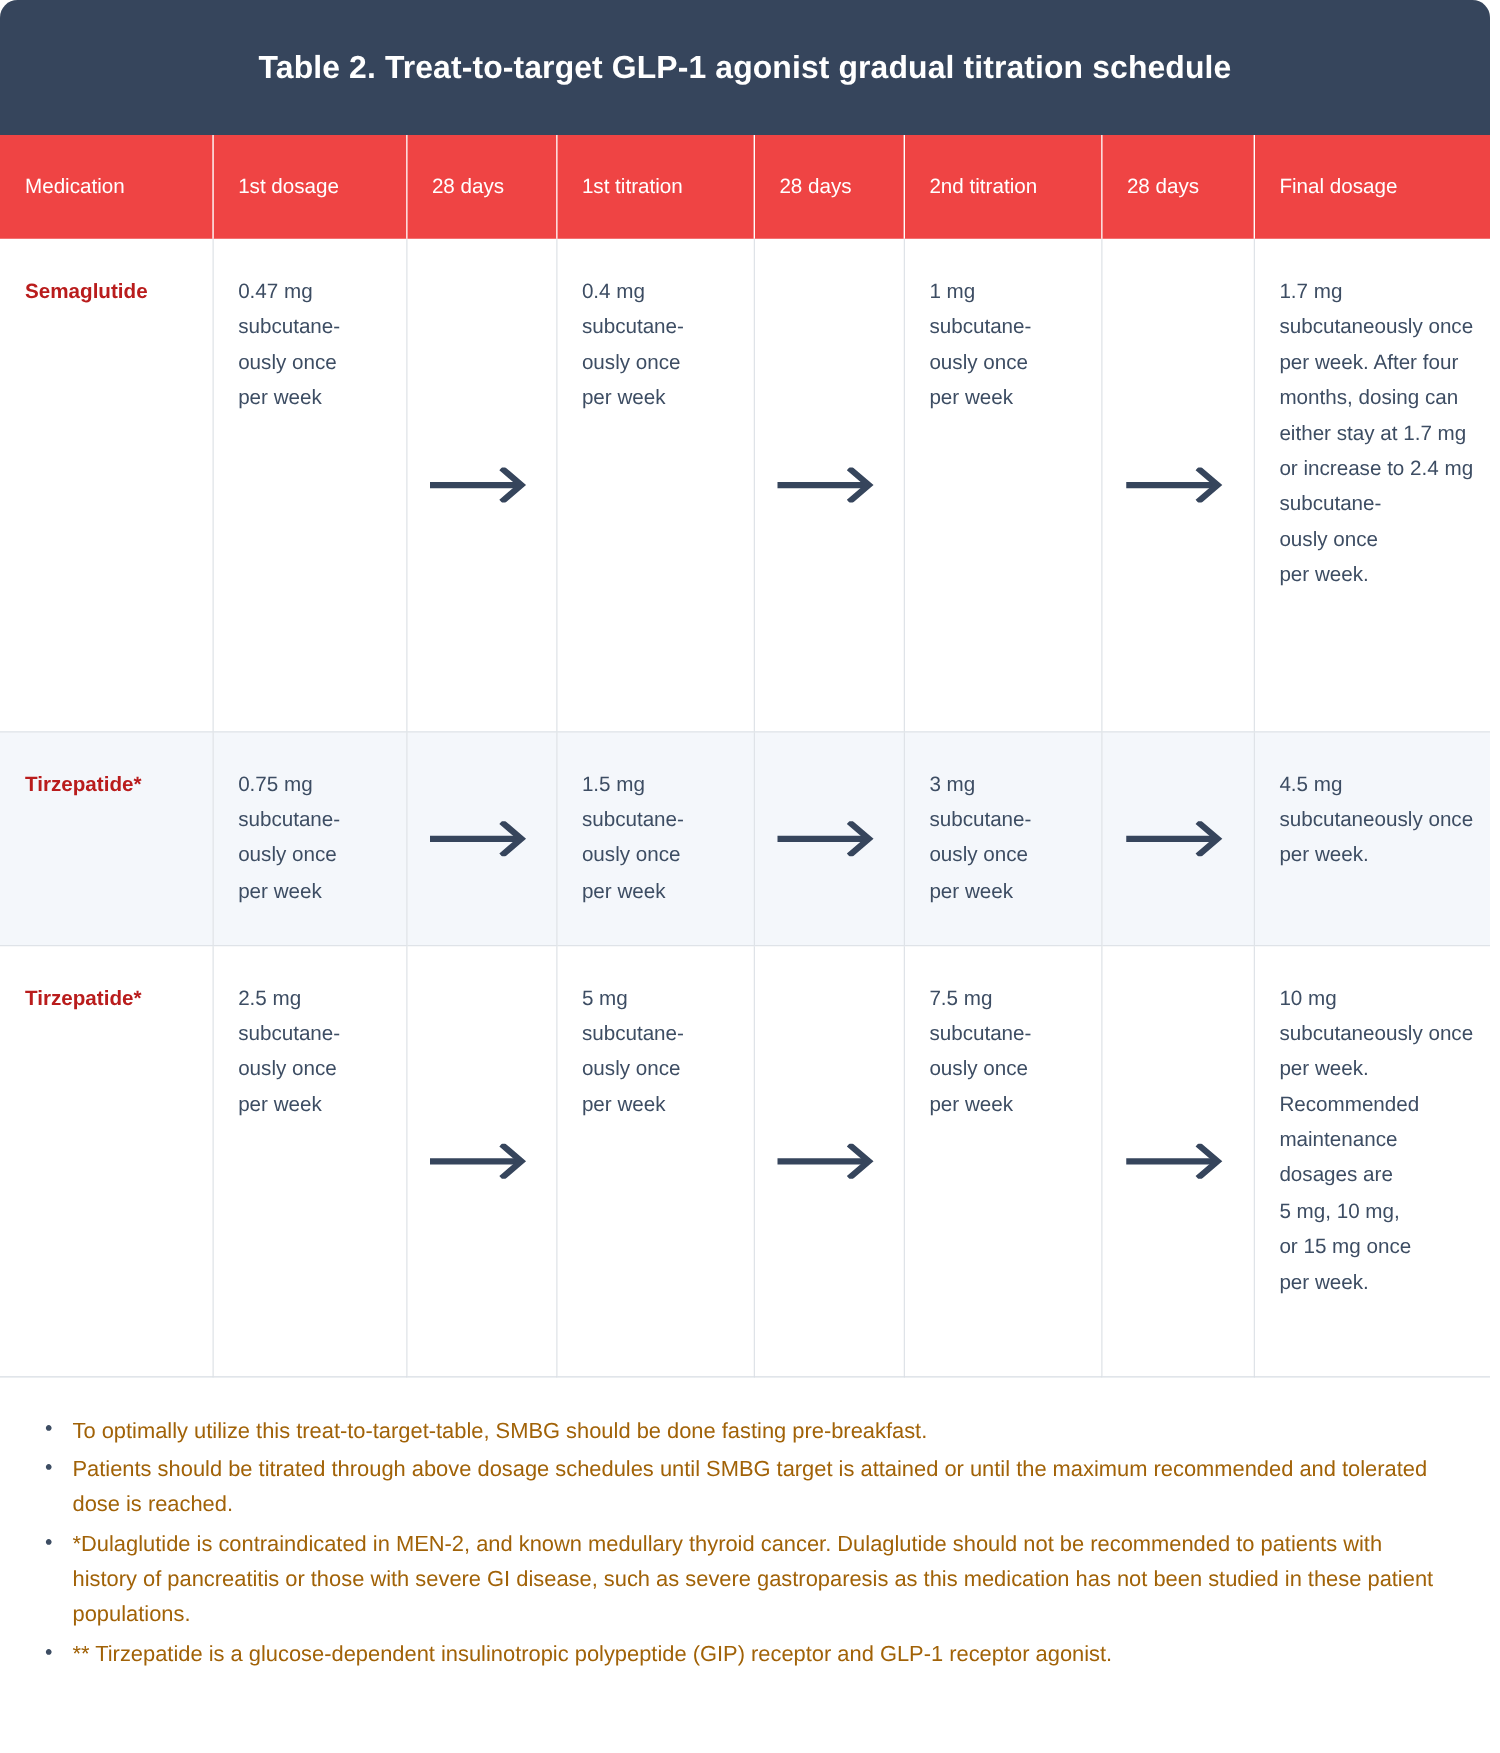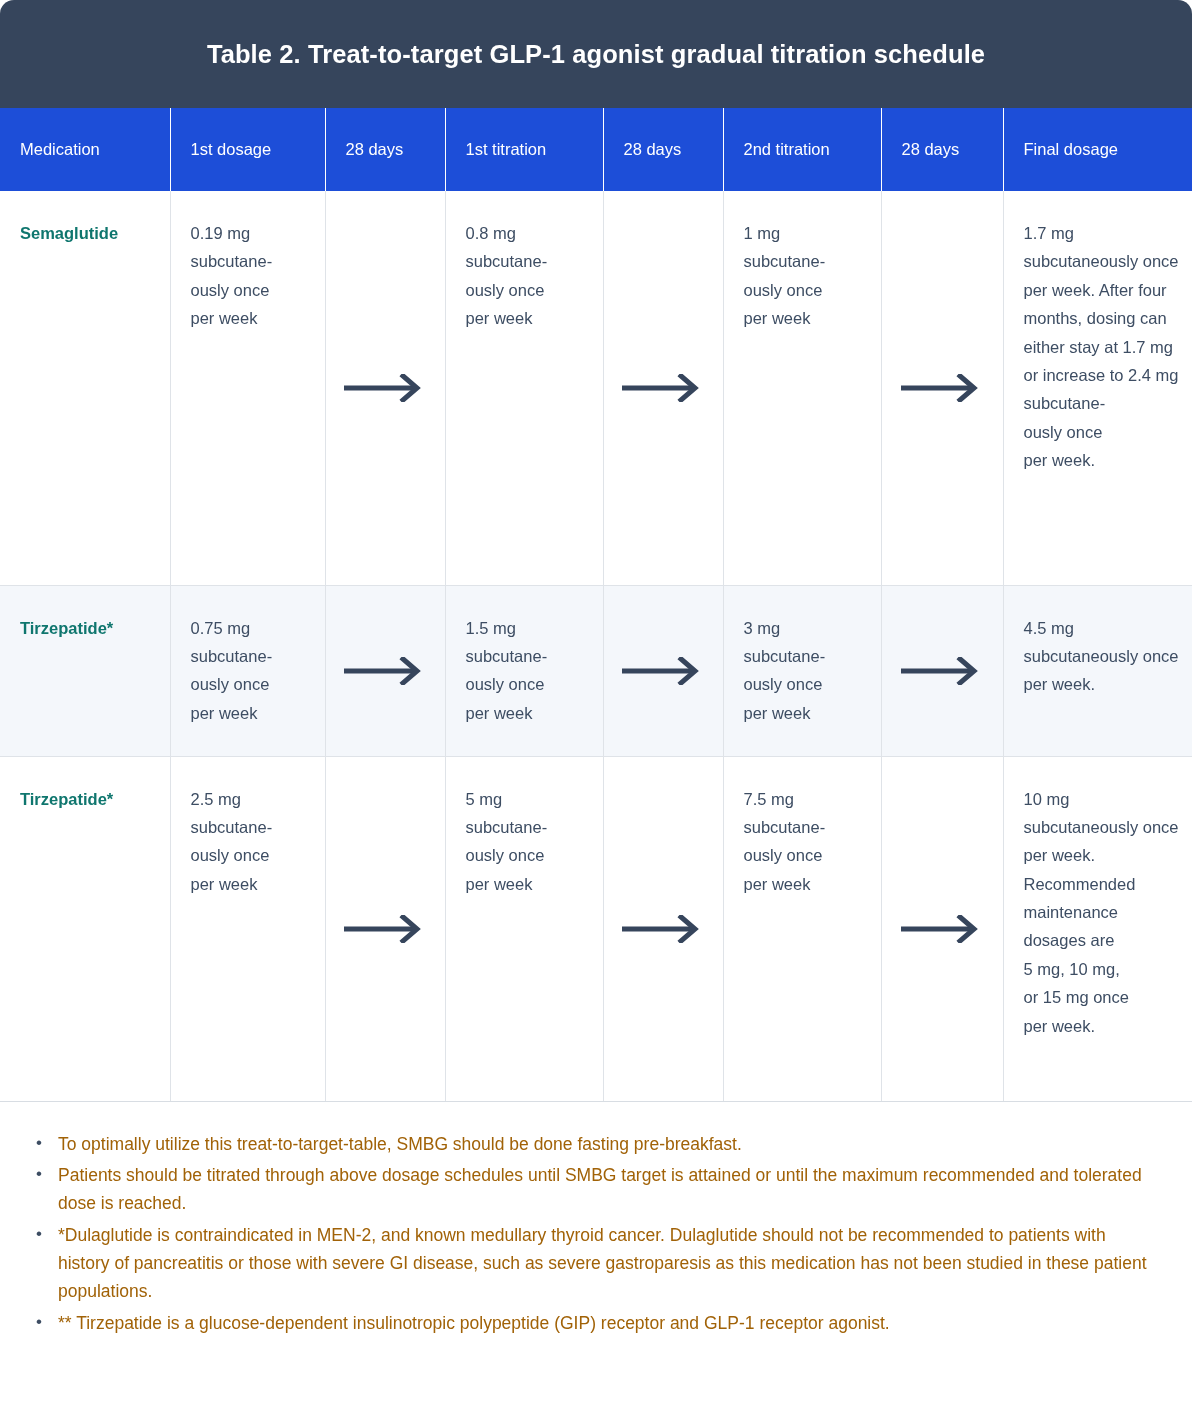--- a/index.html
+++ b/index.html
@@ -47,21 +47,21 @@
   table.schedule col.c-d1     { width: 155px; }
   table.schedule col.c-a1     { width: 120px; }
   table.schedule col.c-t1     { width: 158px; }
   table.schedule col.c-a2     { width: 120px; }
   table.schedule col.c-t2     { width: 158px; }
   table.schedule col.c-a3     { width: 122px; }
   table.schedule col.c-final  { width: 197px; }
 
   
   thead th {
-    background: #1d4ed8;
+    background: #ef4444;
     color: #ffffff;
     font-size: 16.5px;
     font-weight: normal;
     text-align: left;
     padding: 18px 0 18px 20px;
     height: 83px;
     vertical-align: middle;
     border-right: 1.5px solid #ffffff;
   }
   thead th:last-child { border-right: none; }
@@ -76,21 +76,21 @@
     border-right: 1px solid #dfe3e8;
     border-bottom: 1px solid #dfe3e8;
   }
   tbody td:last-child { border-right: none; }
   tbody tr:last-child td { border-bottom: 1px solid #d8dde3; }
 
   tbody tr.alt td { background: #f4f7fb; }
 
   td.med-name {
     font-weight: bold;
-    color: #0f766e;
+    color: #b91c1c;
     font-size: 16.5px;
     white-space: nowrap;
   }
 
   td.arrow-cell {
     text-align: center;
     vertical-align: middle;
     padding: 0;
   }
 
@@ -157,34 +157,34 @@
         <th>28 days</th>
         <th>Final dosage</th>
       </tr>
     </thead>
 
     <tbody>
 
       <tr style="height:394px;">
         <td class="med-name">Semaglutide</td>
         <td>
-          <span class="dose-block">0.19 mg subcutane-
-ously once
-per week</span>
-        </td>
-        <td class="arrow-cell">
-          <span class="arrow-wrap">
-            <svg width="82" height="28" viewBox="0 0 82 28" aria-hidden="true">
-              <line x1="2" y1="14" x2="68" y2="14" stroke="#36455c" stroke-width="5" stroke-linecap="square"></line>
-              <polyline points="59,2 73,14 59,26" fill="none" stroke="#36455c" stroke-width="5" stroke-linecap="square" stroke-linejoin="miter"></polyline>
-            </svg>
-          </span>
-        </td>
-        <td>
-          <span class="dose-block">0.8 mg subcutane-
+          <span class="dose-block">0.47 mg subcutane-
+ously once
+per week</span>
+        </td>
+        <td class="arrow-cell">
+          <span class="arrow-wrap">
+            <svg width="82" height="28" viewBox="0 0 82 28" aria-hidden="true">
+              <line x1="2" y1="14" x2="68" y2="14" stroke="#36455c" stroke-width="5" stroke-linecap="square"></line>
+              <polyline points="59,2 73,14 59,26" fill="none" stroke="#36455c" stroke-width="5" stroke-linecap="square" stroke-linejoin="miter"></polyline>
+            </svg>
+          </span>
+        </td>
+        <td>
+          <span class="dose-block">0.4 mg subcutane-
 ously once
 per week</span>
         </td>
         <td class="arrow-cell">
           <span class="arrow-wrap">
             <svg width="82" height="28" viewBox="0 0 82 28" aria-hidden="true">
               <line x1="2" y1="14" x2="68" y2="14" stroke="#36455c" stroke-width="5" stroke-linecap="square"></line>
               <polyline points="59,2 73,14 59,26" fill="none" stroke="#36455c" stroke-width="5" stroke-linecap="square" stroke-linejoin="miter"></polyline>
             </svg>
           </span>

